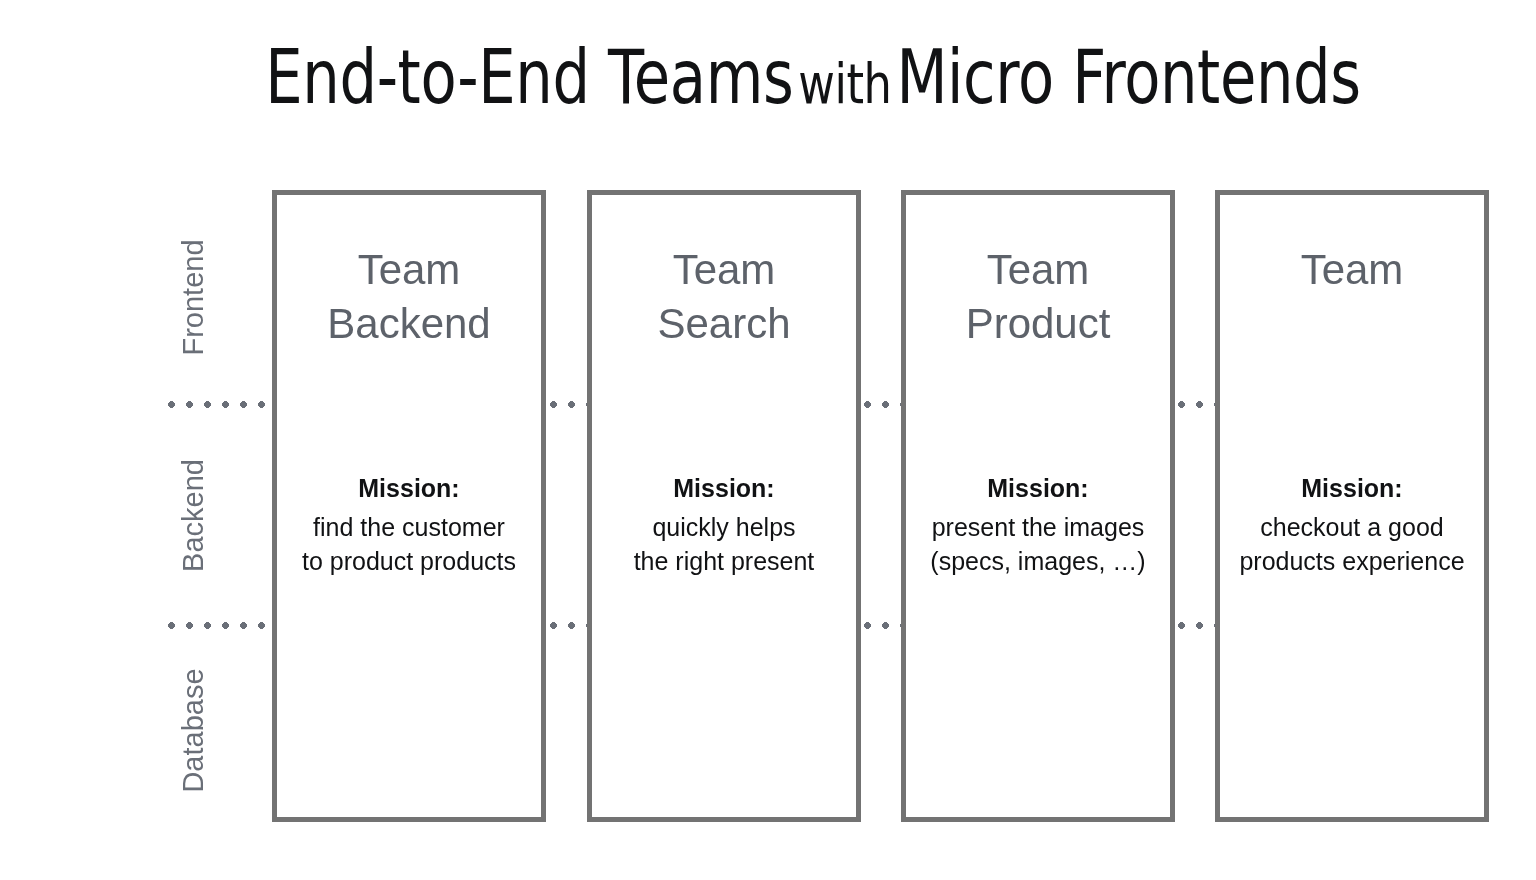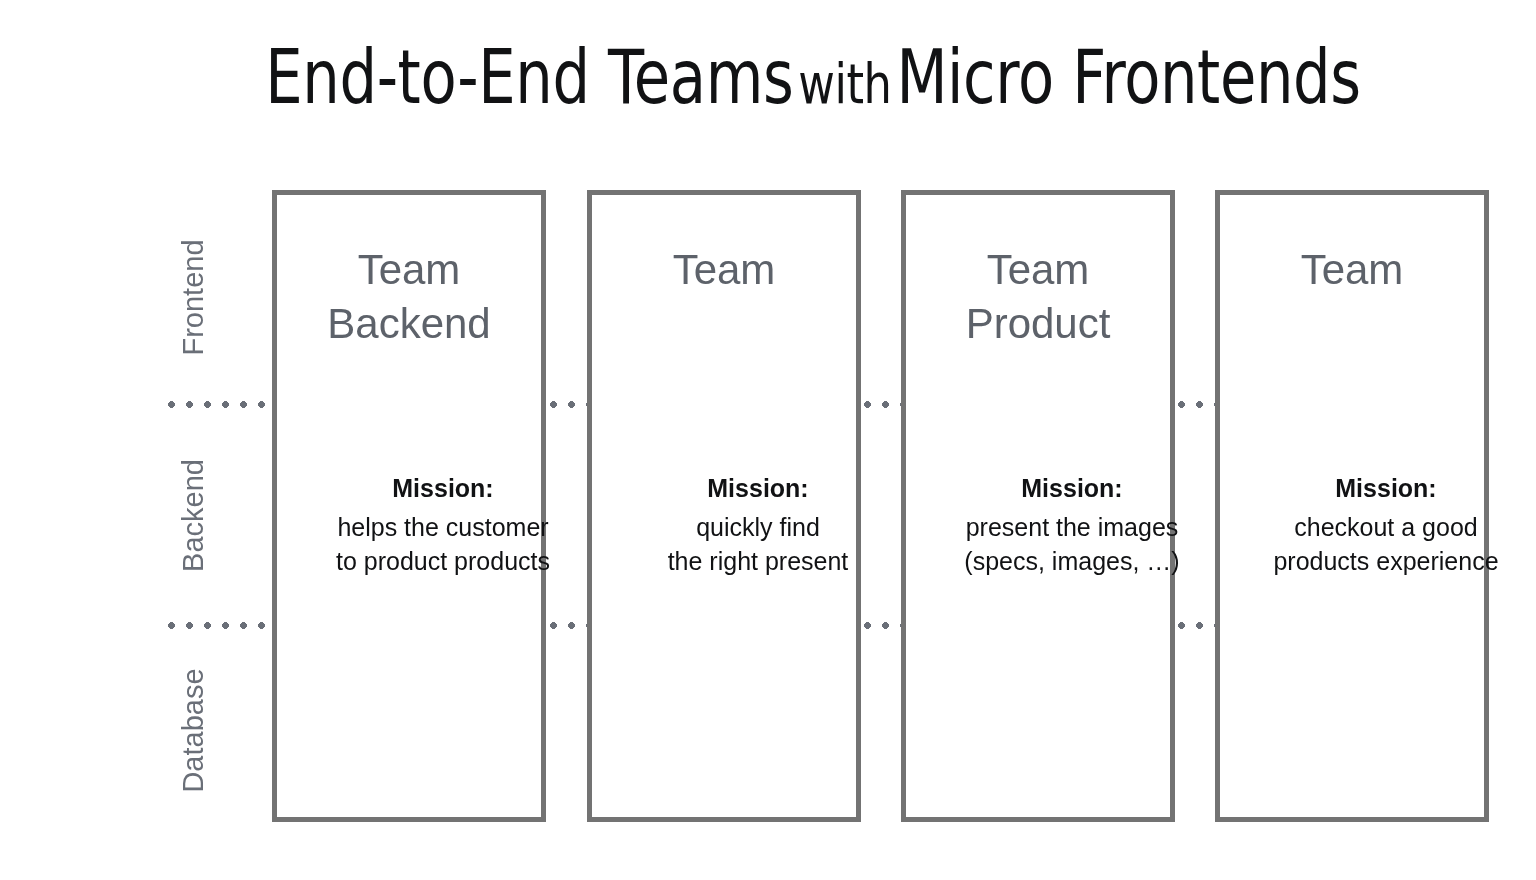--- a/index.html
+++ b/index.html
@@ -114,21 +114,20 @@
 
   .mission {
     position: absolute;
     left: 0;
     top: 276px;
     width: 100%;
     text-align: center;
     color: #111214;
     font-size: 25px;
     line-height: 1.38;
-    padding-left: 34px;
   }
   .mission-label {
     display: block;
     font-weight: 700;
     font-size: 25px;
     margin-bottom: 4px;
   }
   .mission-line { display: block; white-space: nowrap; }
 </style>
 </head>
@@ -160,32 +159,33 @@
   <div class="dotline" style="left:819px;  top:622px; width:40px;"></div>
   <div class="dotline" style="left:1133px; top:622px; width:40px;"></div>
 
   <div class="team-card" id="card-0">
     <div class="team-name">
       <span class="tn-line">Team</span>
       <span class="tn-line">Backend</span>
     </div>
     <div class="mission">
       <span class="mission-label">Mission:</span>
-      <span class="mission-line">helps the customer</span>
+      <span class="mission-line">find the customer</span>
       <span class="mission-line">to product products</span>
     </div>
   </div>
 
   <div class="team-card" id="card-1">
     <div class="team-name">
       <span class="tn-line">Team</span>
-    </div>
-    <div class="mission">
-      <span class="mission-label">Mission:</span>
-      <span class="mission-line">quickly find</span>
+      <span class="tn-line">Search</span>
+    </div>
+    <div class="mission">
+      <span class="mission-label">Mission:</span>
+      <span class="mission-line">quickly helps</span>
       <span class="mission-line">the right present</span>
     </div>
   </div>
 
   <div class="team-card" id="card-2">
     <div class="team-name">
       <span class="tn-line">Team</span>
       <span class="tn-line">Product</span>
     </div>
     <div class="mission">

